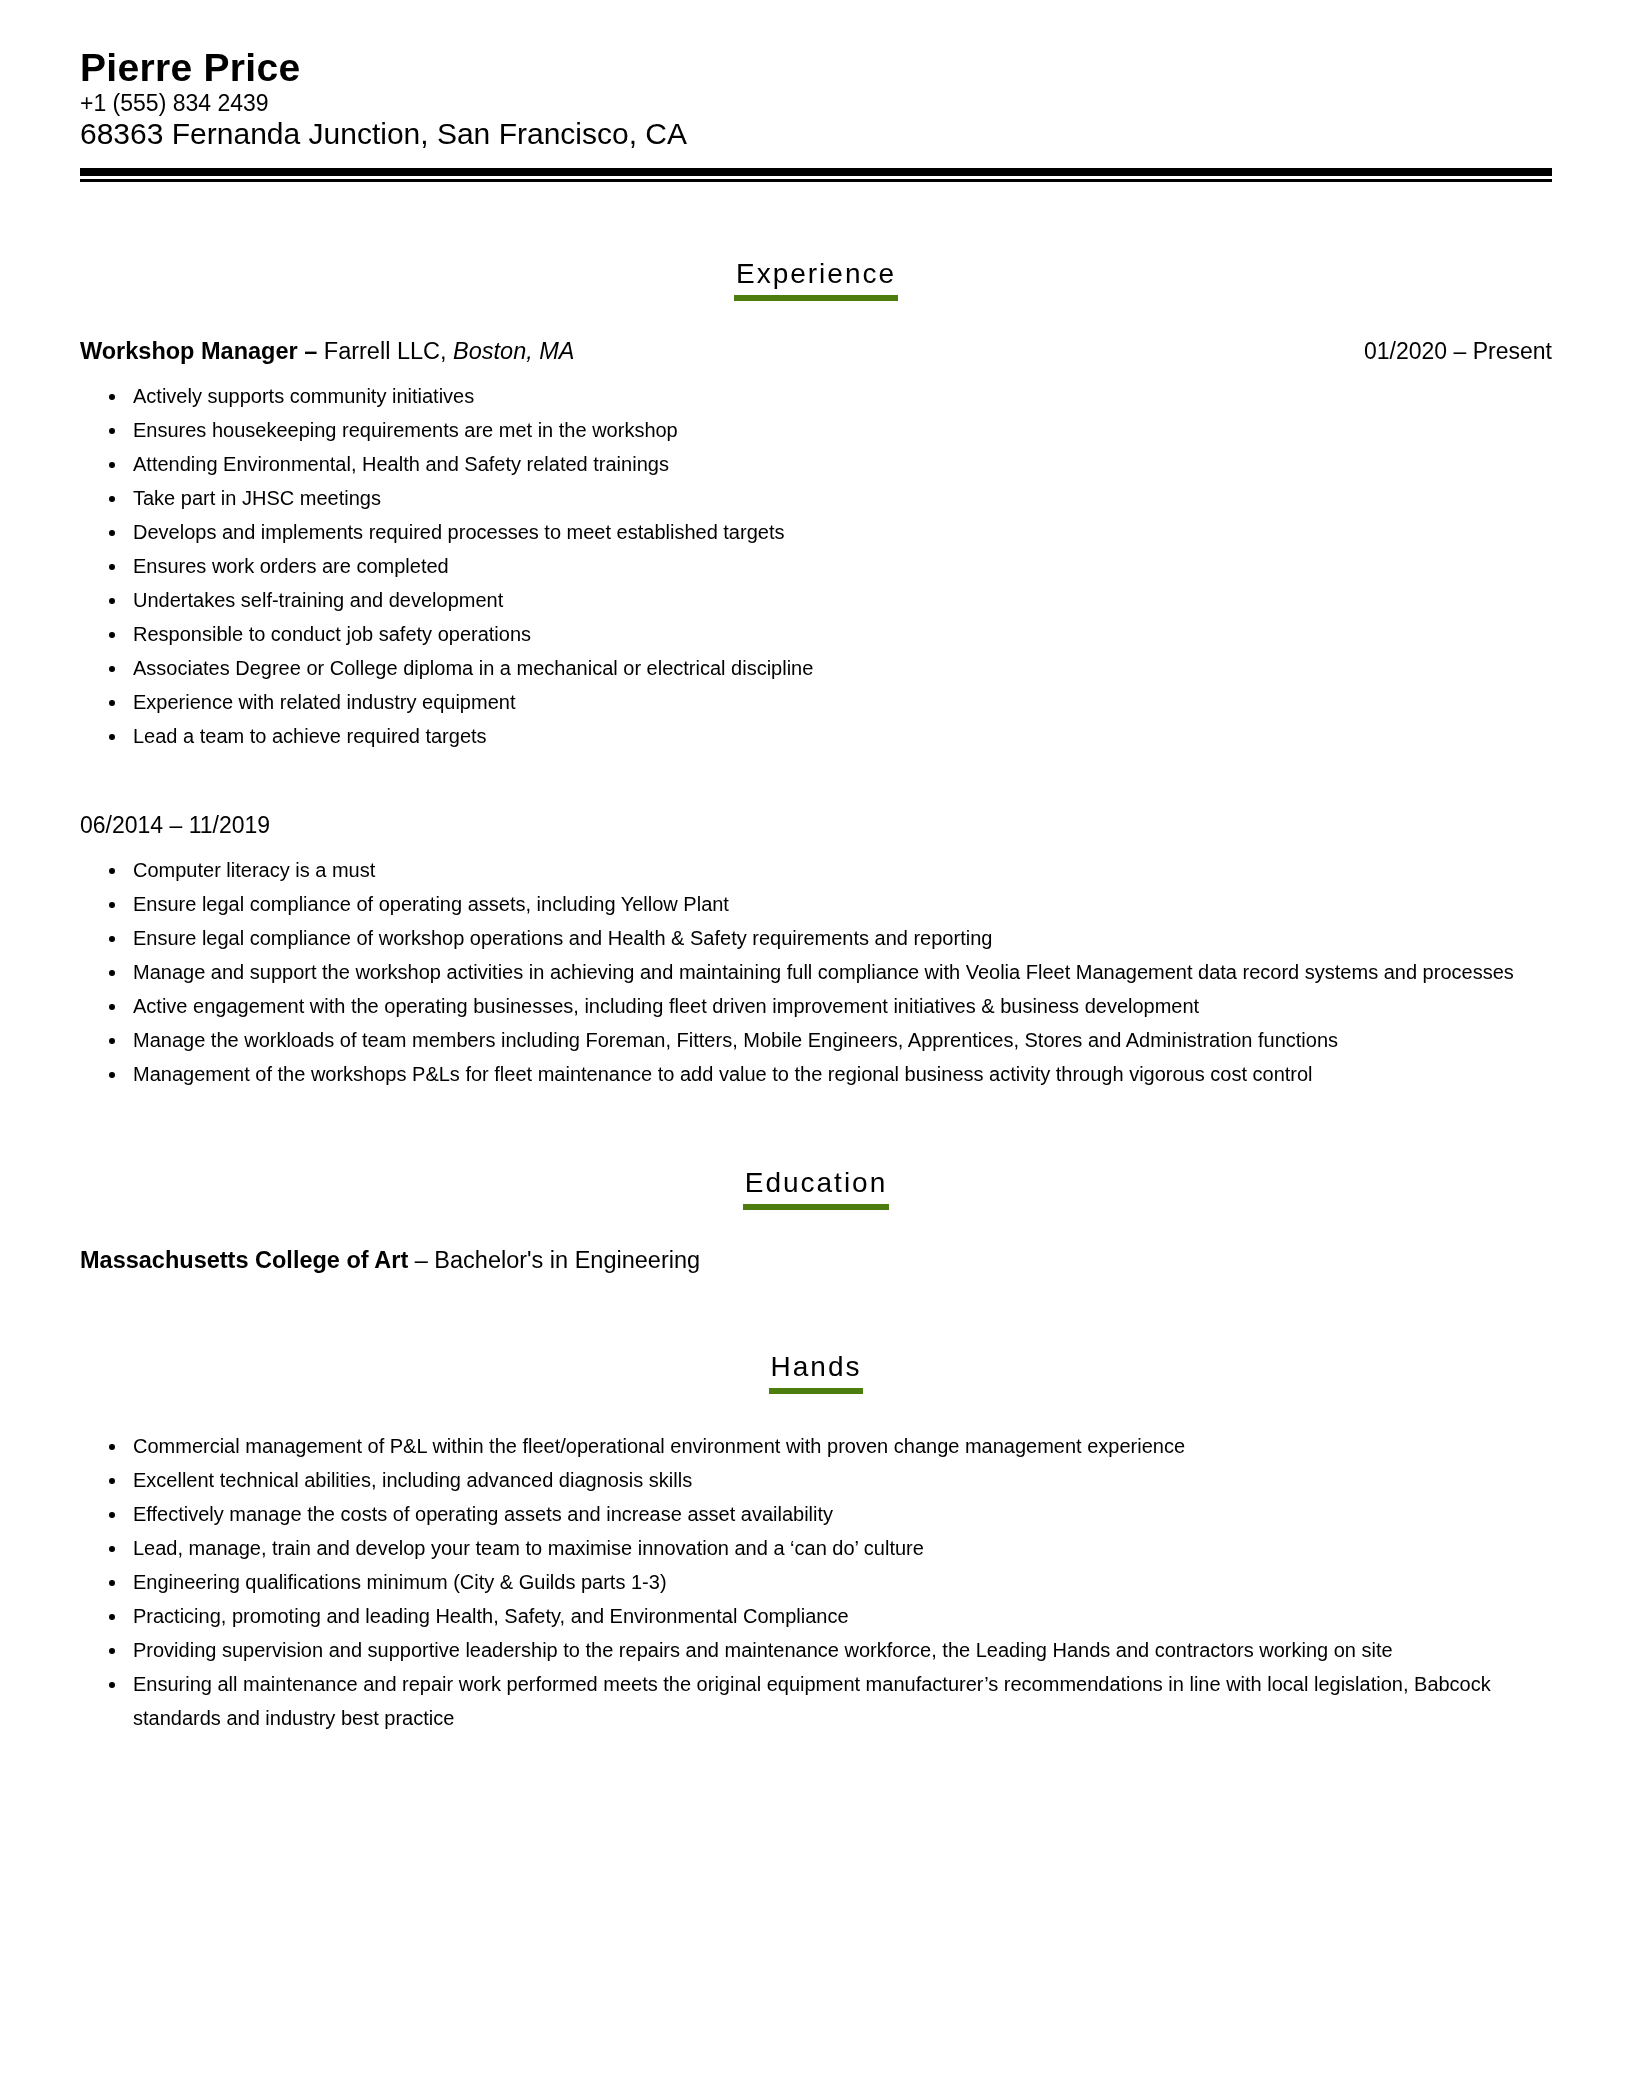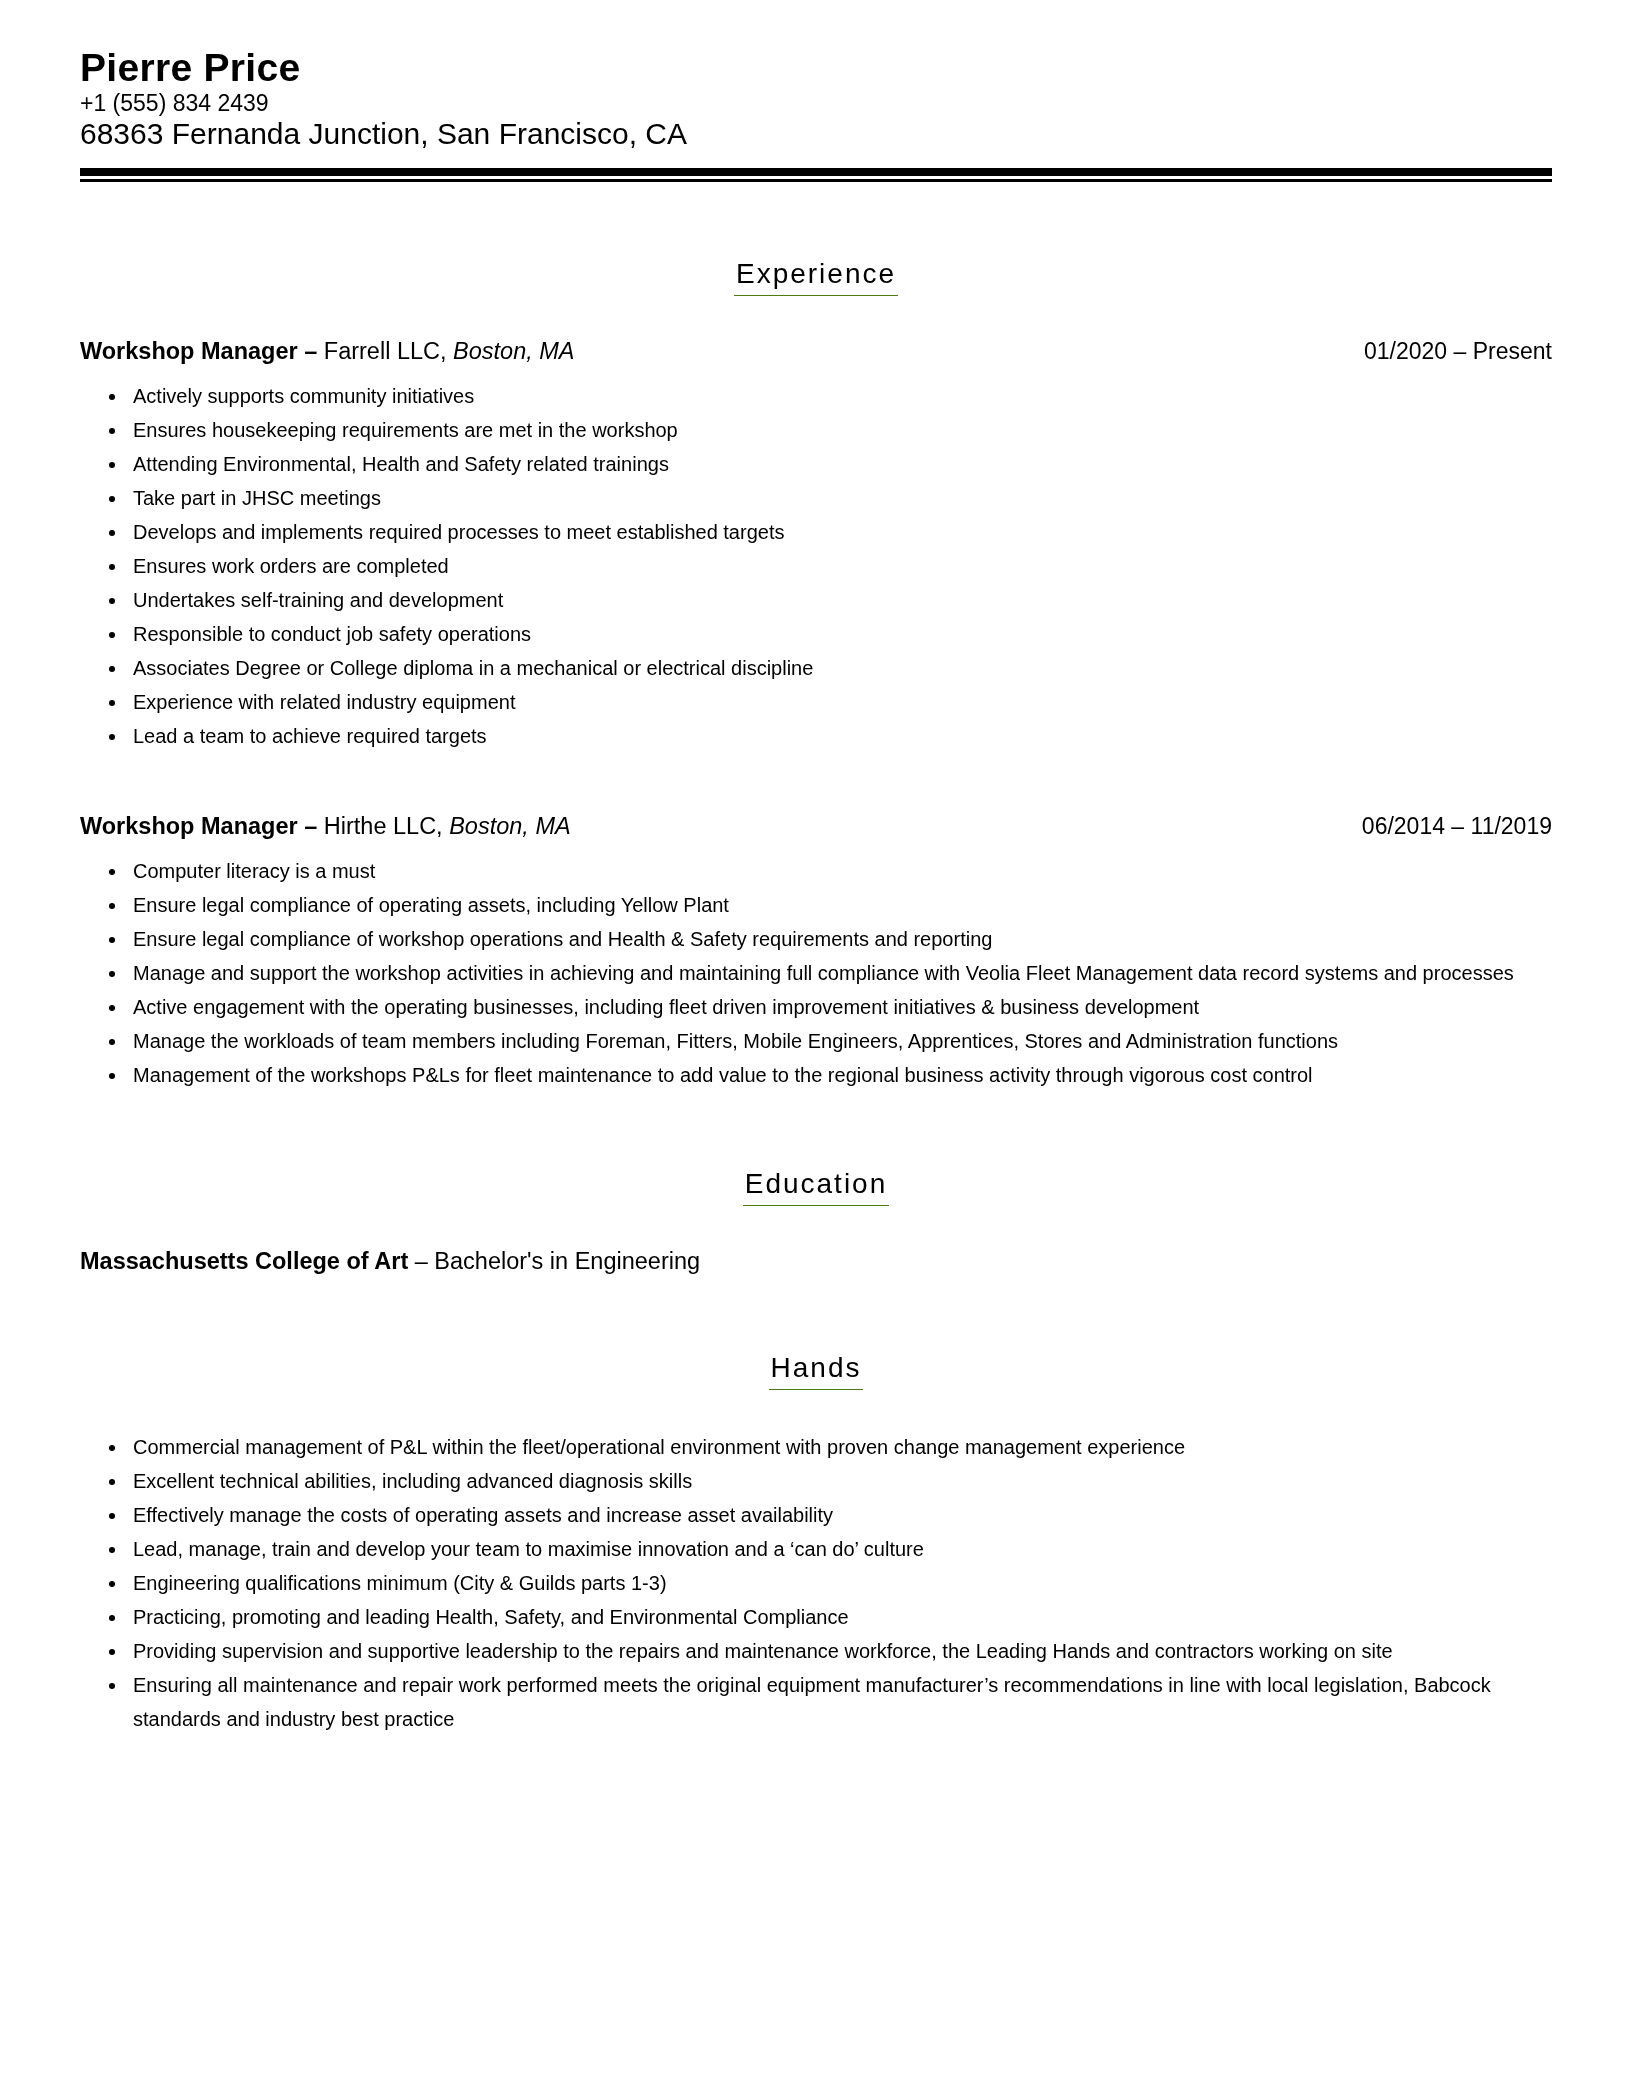--- a/index.html
+++ b/index.html
@@ -42,21 +42,21 @@
   
   .section-title {
     text-align: center;
     font-size: 28px;
     font-weight: 400;
     margin-top: 76px;
     margin-bottom: 46px;
   }
   .section-title .underlined {
     letter-spacing: 2px;
-    border-bottom: 1px solid #4d7c0f;
+    border-bottom: 6px solid #4d7c0f;
     padding: 0 2px 6px 2px;
   }
 
   
   .job + .job { margin-top: 58px; }
   .job-header {
     display: flex;
     justify-content: space-between;
     align-items: baseline;
     font-size: 23.5px;
@@ -121,26 +121,20 @@
           <li>Undertakes self-training and development</li>
           <li>Responsible to conduct job safety operations</li>
           <li>Associates Degree or College diploma in a mechanical or electrical discipline</li>
           <li>Experience with related industry equipment</li>
           <li>Lead a team to achieve required targets</li>
         </ul>
     </div>
 
     <div class="job">
       <div class="job-header">
-        <div class="job-title-line">
-          <span class="b">Workshop Manager</span>
-          <span class="b">–</span>
-          <span>Hirthe LLC,</span>
-          <span class="i">Boston, MA</span>
-        </div>
         <div class="job-dates">06/2014 – 11/2019</div>
       </div>
       <ul class="bullets">
           <li>Computer literacy is a must</li>
           <li>Ensure legal compliance of operating assets, including Yellow Plant</li>
           <li>Ensure legal compliance of workshop operations and Health &amp; Safety requirements and reporting</li>
           <li>Manage and support the workshop activities in achieving and maintaining full compliance with Veolia Fleet Management data record systems and processes</li>
           <li>Active engagement with the operating businesses, including fleet driven improvement initiatives &amp; business development</li>
           <li>Manage the workloads of team members including Foreman, Fitters, Mobile Engineers, Apprentices, Stores and Administration functions</li>
           <li>Management of the workshops P&amp;Ls for fleet maintenance to add value to the regional business activity through vigorous cost control</li>

